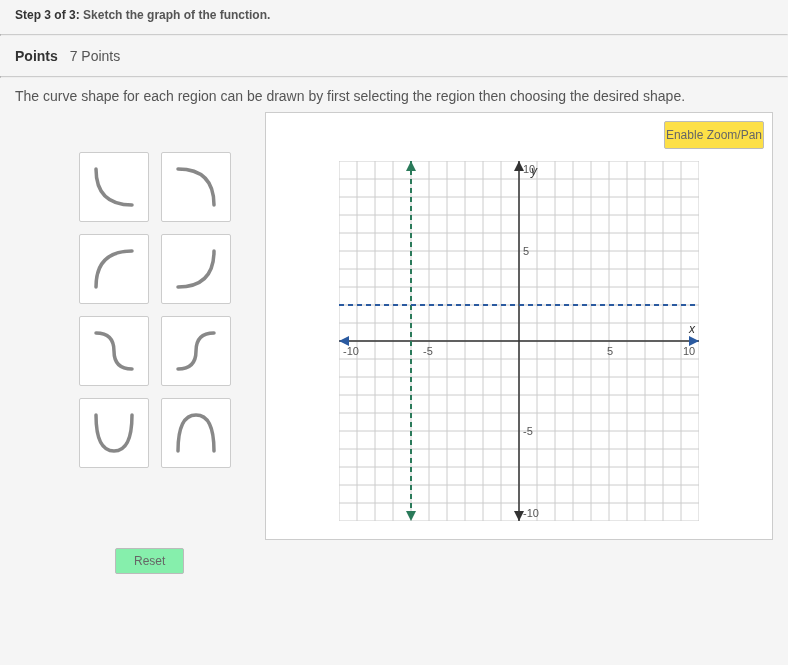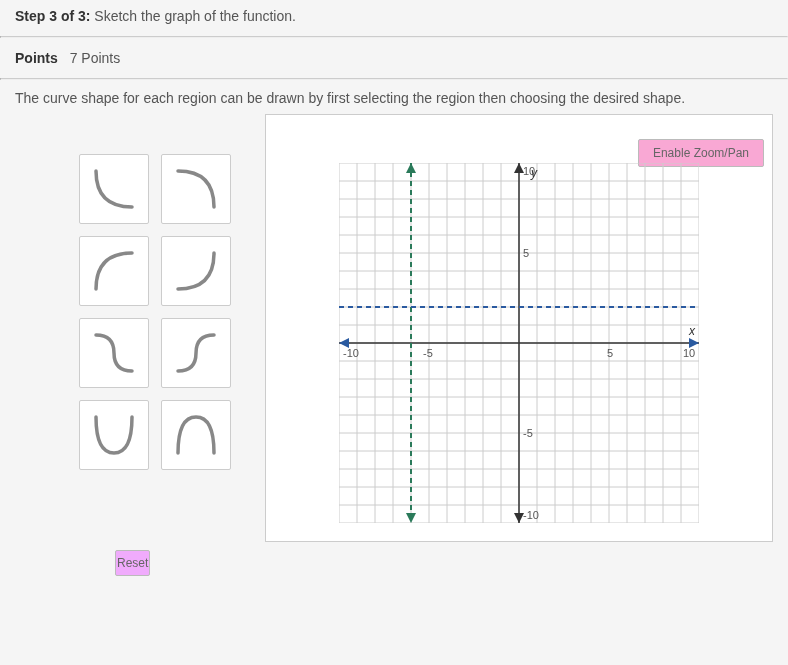--- a/index.html
+++ b/index.html
@@ -26,22 +26,23 @@
     }
     .formula .frac {
       display: inline-block;
       vertical-align: middle;
       text-align: center;
     }
     .formula .num { display: block; border-bottom: 1px solid #333; padding: 0 4px; }
     .formula .den { display: block; padding: 0 4px; }
     .step-row {
       padding: 8px 15px 12px 15px;
-      font-size: 14px;
+      font-size: 12px;
       color: #555;
+      font-weight: bold;
     }
     .step-row b { color: #333; }
     .divider { border-top: 1px solid #ccc; margin: 0; }
     .answer-row {
       padding: 12px 15px;
       font-size: 14px;
       color: #555;
     }
     .answer-row b { color: #333; margin-right: 8px; }
     .instruction {
@@ -79,41 +80,41 @@
     .shape-tile path { fill: none; stroke: #888; stroke-width: 3.5; stroke-linecap: round; }
     .graph-panel {
       flex: 1;
       background: #fff;
       border: 1px solid #ccc;
       padding: 8px;
       position: relative;
     }
     .zoom-btn {
       position: absolute;
-      top: 24px;
+      top: 8px;
       right: 8px;
-      background: #f9a8d4;
+      background: #fde047;
       border: 1px solid #bbb;
-      padding: 6px 14px;
+      padding: 6px 1px;
       font-size: 12px;
       color: #666;
       cursor: pointer;
       border-radius: 2px;
     }
     .graph-area {
       width: 360px;
       height: 360px;
       margin: 40px auto 10px auto;
       position: relative;
     }
     .reset-btn {
       margin: 8px 0 0 100px;
-      background: #f0abfc;
+      background: #86efac;
       border: 1px solid #bbb;
-      padding: 5px 1px;
+      padding: 5px 18px;
       font-size: 12px;
       color: #666;
       cursor: pointer;
       border-radius: 2px;
     }
     .bottom-row { padding: 0 15px; }
   </style>
 </head>
 <body>
 

